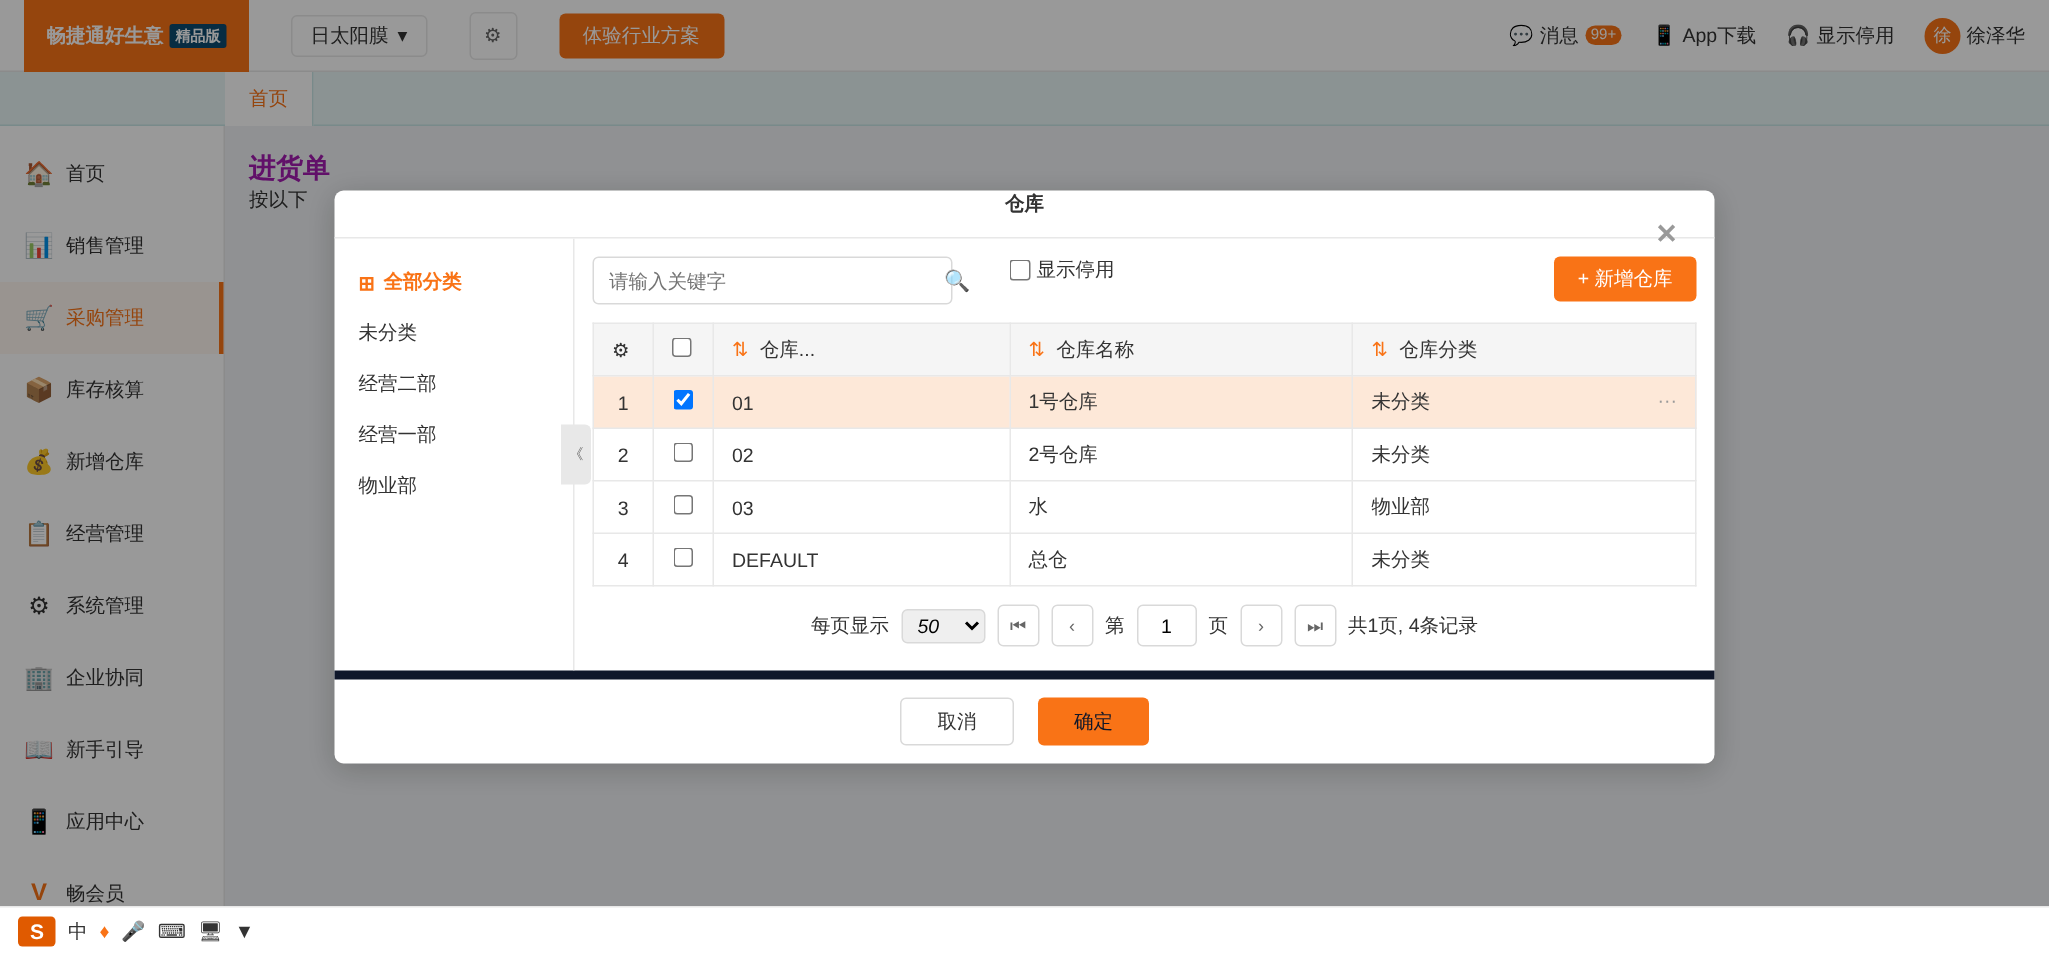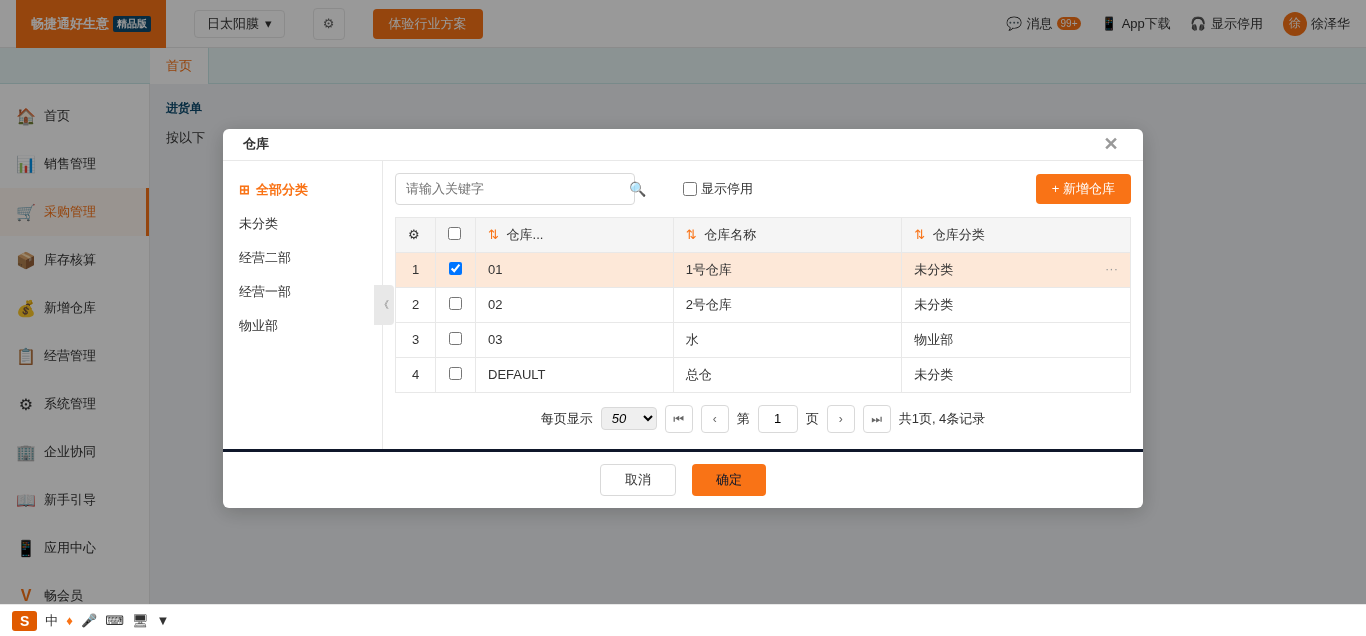--- a/index.html
+++ b/index.html
@@ -139,24 +139,23 @@
     }
 
     
     .content {
       flex: 1;
       padding: 16px;
       overflow: auto;
       position: relative;
     }
     .page-title {
-      font-size: 12px;
+      font-size: 18px;
       font-weight: bold;
-      margin-bottom: 12px;
-      color: #0c4a6e;
+      color: #a21caf;
     }
 
     
     .modal-backdrop {
       position: fixed;
       top: 0; left: 0; right: 0; bottom: 0;
       background: rgba(0,0,0,0.4);
       z-index: 100;
       display: flex;
       align-items: center;
@@ -175,20 +174,21 @@
     }
     .modal-header {
       height: 32px;
       border-bottom: 1px solid #e8e8e8;
       display: flex;
       align-items: center;
       padding: 0 20px;
       font-size: 15px;
       font-weight: bold;
       color: #333;
+      flex-direction: column;
     }
     .modal-close {
       margin-left: auto;
       cursor: pointer;
       font-size: 18px;
       color: #999;
       width: 24px; height: 24px;
       display: flex; align-items: center; justify-content: center;
     }
     .modal-body {
@@ -237,22 +237,22 @@
 
     
     .table-panel {
       flex: 1;
       display: flex;
       flex-direction: column;
       padding: 12px;
     }
     .table-toolbar {
       display: flex;
-      align-items: center;
-      gap: 28px;
+      align-items: flex-start;
+      gap: 18px;
       margin-bottom: 12px;
     }
     .search-input {
       flex: 1;
       height: 32px;
       border: 1px solid #d9d9d9;
       border-radius: 4px;
       padding: 0 32px 0 10px;
       outline: none;
       font-size: 13px;
@@ -351,21 +351,21 @@
       width: 40px;
       height: 28px;
       border: 1px solid #d9d9d9;
       border-radius: 4px;
       text-align: center;
       font-size: 13px;
     }
 
     
     .modal-footer {
-      border-top: 3px solid #0f172a;
+      border-top: 6px solid #0f172a;
       padding: 12px 20px;
       display: flex;
       justify-content: center;
       gap: 16px;
     }
     .cancel-btn {
       padding: 6px 24px;
       border: 1px solid #d9d9d9;
       border-radius: 4px;
       background: #fff;

